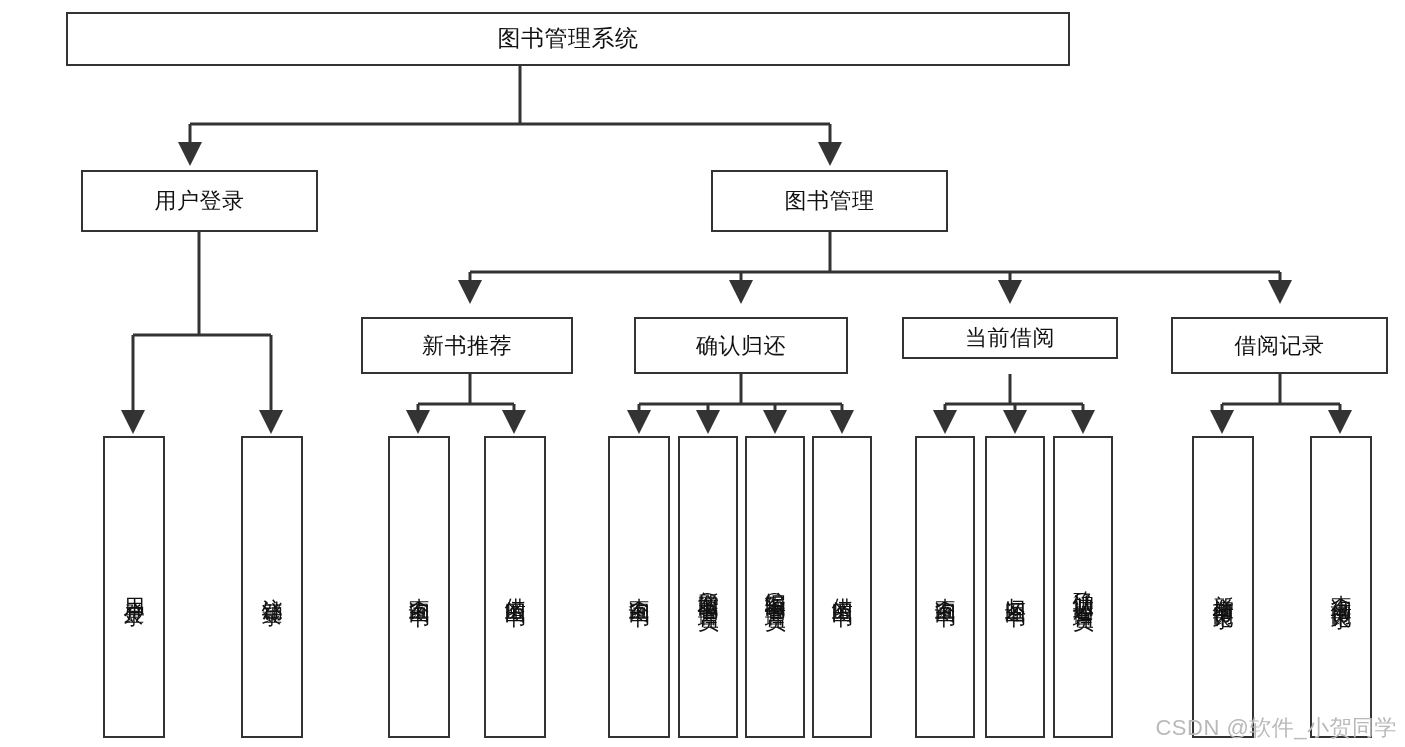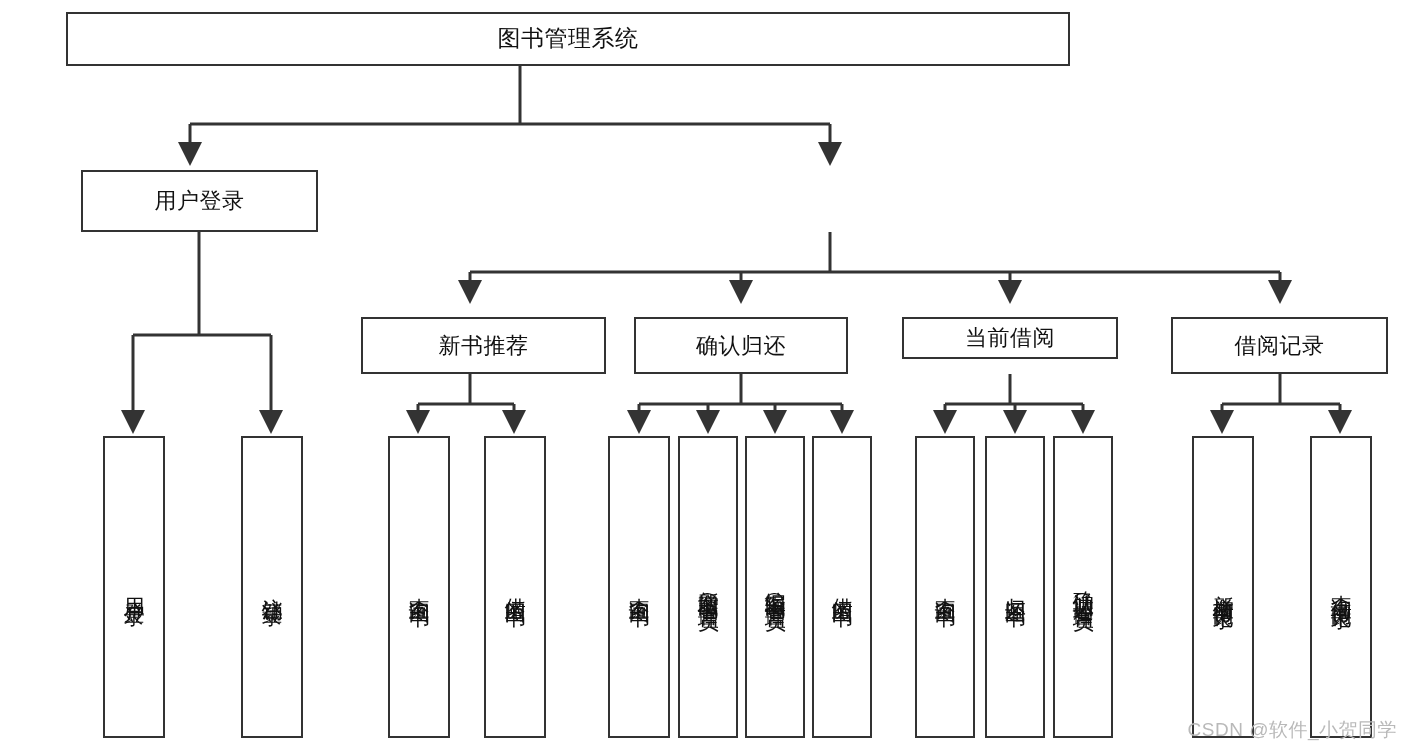--- a/index.html
+++ b/index.html
@@ -62,21 +62,21 @@
     font-size: 21px;
     line-height: 1.06;
     letter-spacing: 3px;
     white-space: nowrap;
     max-height: 100%;
   }
   .watermark {
     position: absolute;
     right: 8px;
     bottom: 4px;
-    font-size: 19px;
+    font-size: 22px;
     color: #b9b9b9;
     letter-spacing: 0.5px;
     z-index: 5;
     white-space: nowrap;
   }
 </style>
 </head>
 <body>
 
 <div id="canvas">
@@ -132,22 +132,25 @@
     </g>
   </svg>
 
   <div class="node h root" style="left:18px; top:12px; width:1004px; height:54px;margin-left:48px;">
     <span class="lbl">图书管理系统</span>
   </div>
 
   <div class="node h" style="left:81px; top:170px; width:237px; height:62px;">
     <span class="lbl">用户登录</span>
   </div>
-
-  <div class="node h" style="left:361px; top:317px; width:245px; height:57px;">
+  <div class="node h" style="left:711px; top:170px; width:237px; height:62px;">
+    <span class="lbl">图书管理</span>
+  </div>
+
+  <div class="node h" style="left:361px; top:317px; width:212px; height:57px;">
     <span class="lbl">新书推荐</span>
   </div>
   <div class="node h" style="left:634px; top:317px; width:214px; height:57px;">
     <span class="lbl">确认归还</span>
   </div>
   <div class="node h" style="left:902px; top:317px; width:216px; height:42px;">
     <span class="lbl">当前借阅</span>
   </div>
   <div class="node h" style="left:1171px; top:317px; width:217px; height:57px;">
     <span class="lbl">借阅记录</span>

